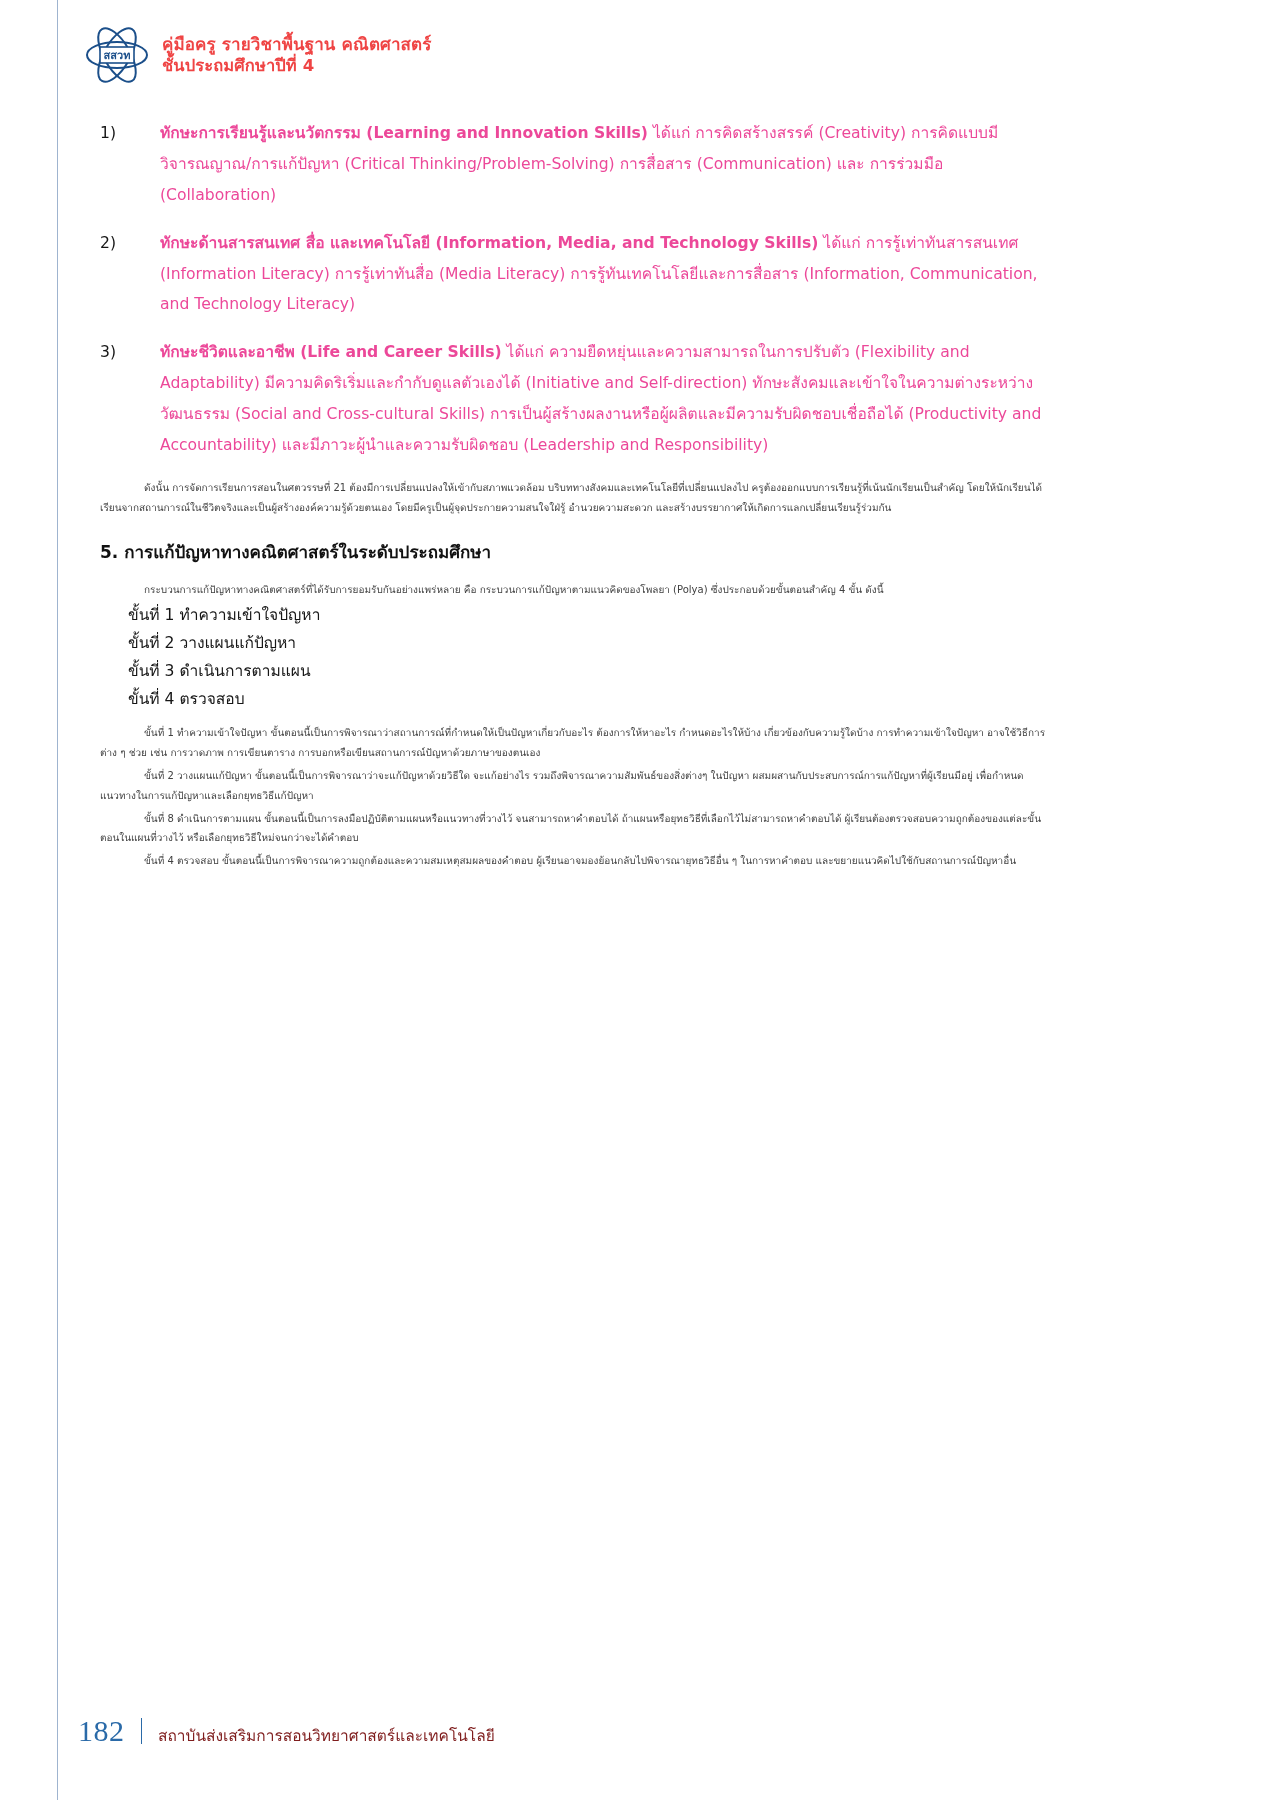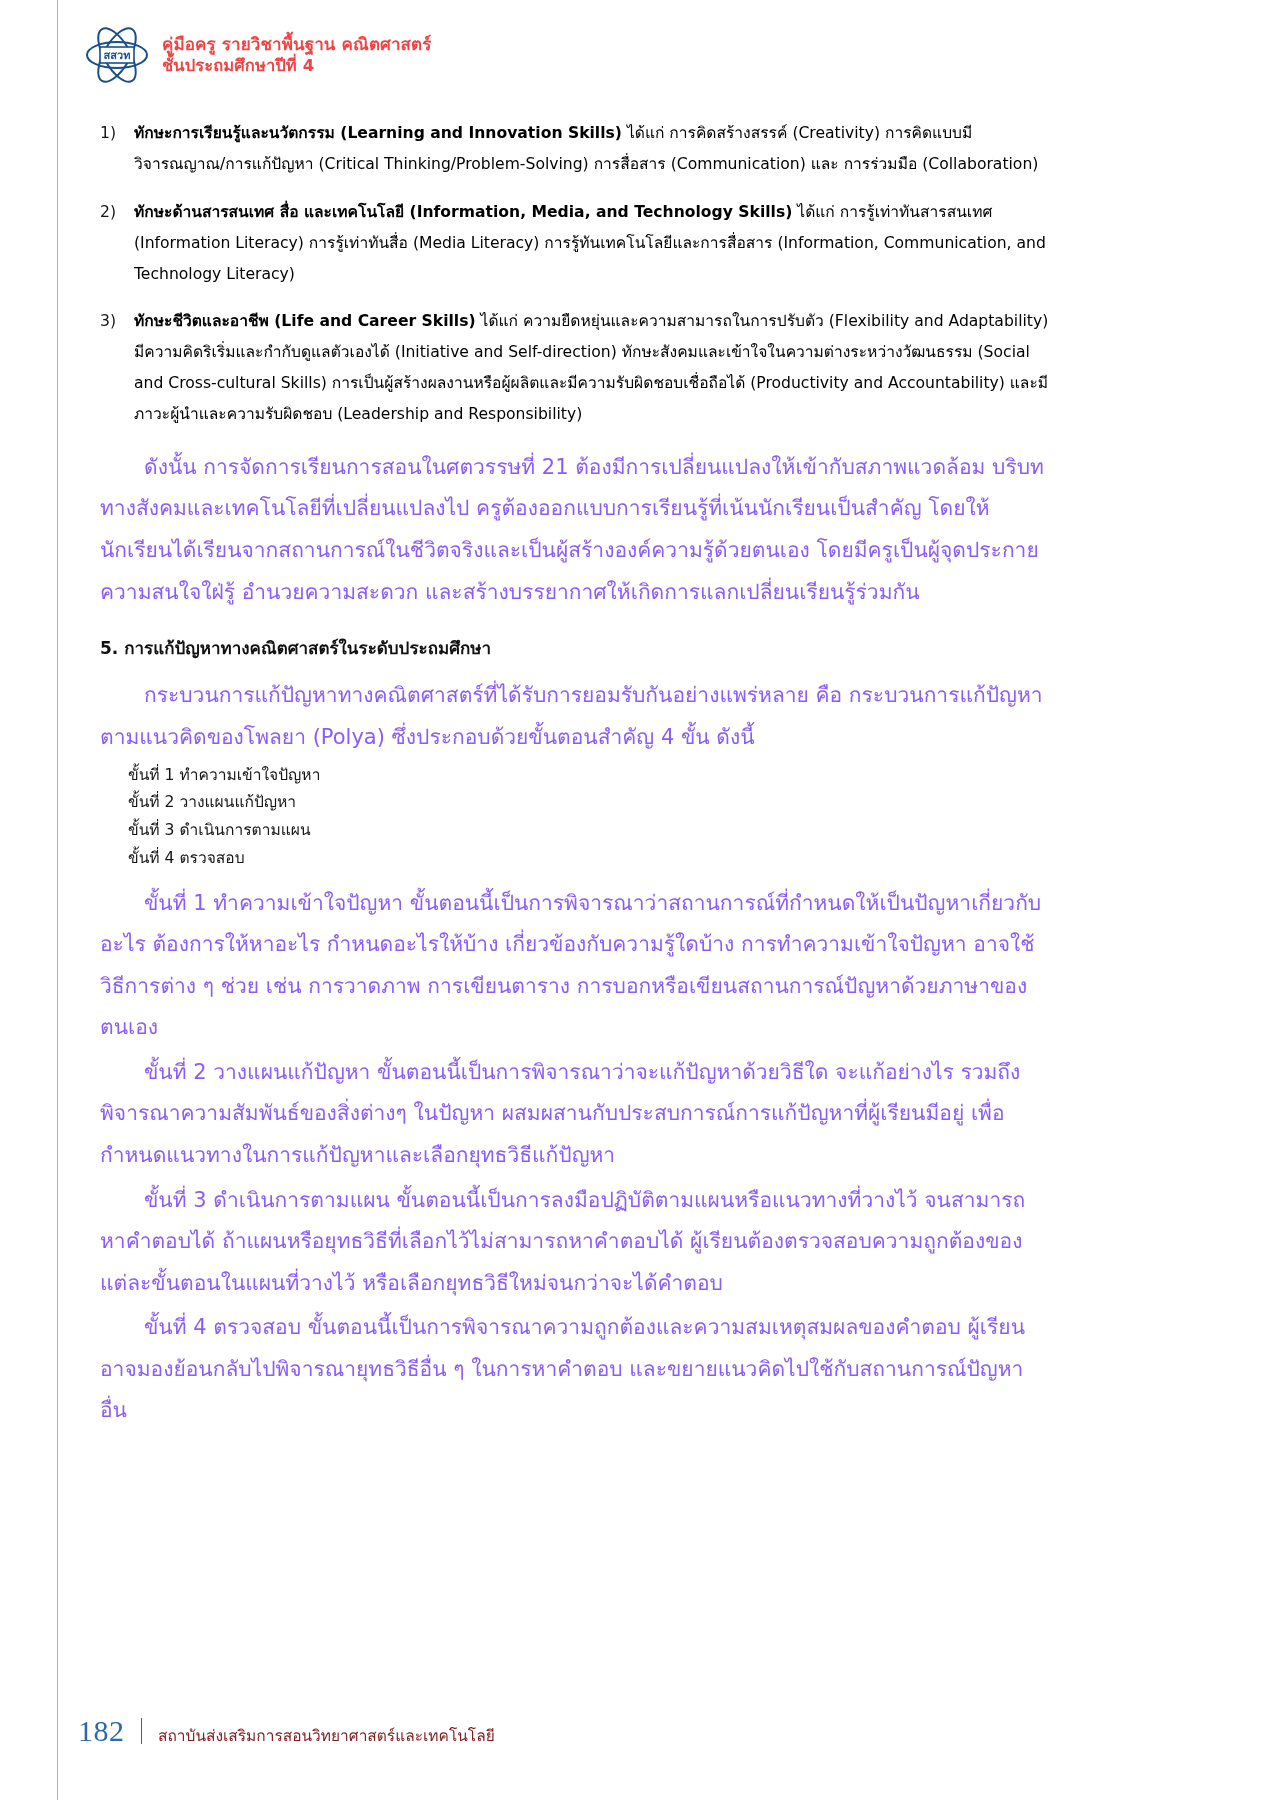--- a/index.html
+++ b/index.html
@@ -72,30 +72,31 @@
     font-family: "DejaVu Sans", "Liberation Sans", sans-serif;
     font-size: 15.6px;
     line-height: 1.98;
     color: #161616;
   }
   .skill-body {
     flex: 1 1 auto;
     font-family: "DejaVu Sans", "Liberation Sans", sans-serif;
     font-size: 15.6px;
     line-height: 1.98;
-    color: #000000;
+    color: #ec4899;
+    margin-left: 26px;
   }
   .skill-body b { font-weight: bold; }
 
   p.para {
     margin: 0 0 3px 0;
     font-family: "DejaVu Sans", "Liberation Sans", sans-serif;
-    font-size: 21px;
+    font-size: 10px;
     line-height: 1.98;
-    color: #8b5cf6;
+    color: #404040;
   }
   p.indent { text-indent: 44px; }
 
   h2.section-head {
     margin: 22px 0 13px 0;
     font-family: "DejaVu Sans", "Liberation Sans", sans-serif;
     font-size: 17px;
     font-weight: bold;
     color: #111111;
     line-height: 1.6;
@@ -194,21 +195,21 @@
 
   <ul class="steps-list">
     <li>ขั้นที่ 1 ทำความเข้าใจปัญหา</li>
     <li>ขั้นที่ 2 วางแผนแก้ปัญหา</li>
     <li>ขั้นที่ 3 ดำเนินการตามแผน</li>
     <li>ขั้นที่ 4 ตรวจสอบ</li>
   </ul>
 
   <p class="para indent step-para"><span class="step-label">ขั้นที่ 1</span><span>    ทำความเข้าใจปัญหา ขั้นตอนนี้เป็นการพิจารณาว่าสถานการณ์ที่กำหนดให้เป็นปัญหาเกี่ยวกับอะไร ต้องการให้หาอะไร กำหนดอะไรให้บ้าง เกี่ยวข้องกับความรู้ใดบ้าง การทำความเข้าใจปัญหา  อาจใช้วิธีการต่าง ๆ ช่วย เช่น การวาดภาพ การเขียนตาราง การบอกหรือเขียนสถานการณ์ปัญหาด้วยภาษาของตนเอง</span></p>
   <p class="para indent step-para"><span class="step-label">ขั้นที่ 2</span><span> วางแผนแก้ปัญหา ขั้นตอนนี้เป็นการพิจารณาว่าจะแก้ปัญหาด้วยวิธีใด จะแก้อย่างไร รวมถึงพิจารณาความสัมพันธ์ของสิ่งต่างๆ ในปัญหา ผสมผสานกับประสบการณ์การแก้ปัญหาที่ผู้เรียนมีอยู่ เพื่อกำหนดแนวทางในการแก้ปัญหาและเลือกยุทธวิธีแก้ปัญหา</span></p>
-  <p class="para indent step-para"><span class="step-label">ขั้นที่  3</span><span>   ดำเนินการตามแผน  ขั้นตอนนี้เป็นการลงมือปฏิบัติตามแผนหรือแนวทางที่วางไว้    จนสามารถหาคำตอบได้ ถ้าแผนหรือยุทธวิธีที่เลือกไว้ไม่สามารถหาคำตอบได้  ผู้เรียนต้องตรวจสอบความถูกต้องของแต่ละขั้นตอนในแผนที่วางไว้  หรือเลือกยุทธวิธีใหม่จนกว่าจะได้คำตอบ</span></p>
+  <p class="para indent step-para"><span class="step-label">ขั้นที่  8</span><span>   ดำเนินการตามแผน  ขั้นตอนนี้เป็นการลงมือปฏิบัติตามแผนหรือแนวทางที่วางไว้    จนสามารถหาคำตอบได้ ถ้าแผนหรือยุทธวิธีที่เลือกไว้ไม่สามารถหาคำตอบได้  ผู้เรียนต้องตรวจสอบความถูกต้องของแต่ละขั้นตอนในแผนที่วางไว้  หรือเลือกยุทธวิธีใหม่จนกว่าจะได้คำตอบ</span></p>
   <p class="para indent step-para"><span class="step-label">ขั้นที่ 4</span><span> ตรวจสอบ ขั้นตอนนี้เป็นการพิจารณาความถูกต้องและความสมเหตุสมผลของคำตอบ ผู้เรียนอาจมองย้อนกลับไปพิจารณายุทธวิธีอื่น ๆ ในการหาคำตอบ และขยายแนวคิดไปใช้กับสถานการณ์ปัญหาอื่น</span></p>
 
 </div>
 
 <div class="page-footer">
   <span class="folio">182</span>
   <span class="folio-bar"></span>
   <span class="footer-org">สถาบันส่งเสริมการสอนวิทยาศาสตร์และเทคโนโลยี</span>
 </div>
 

